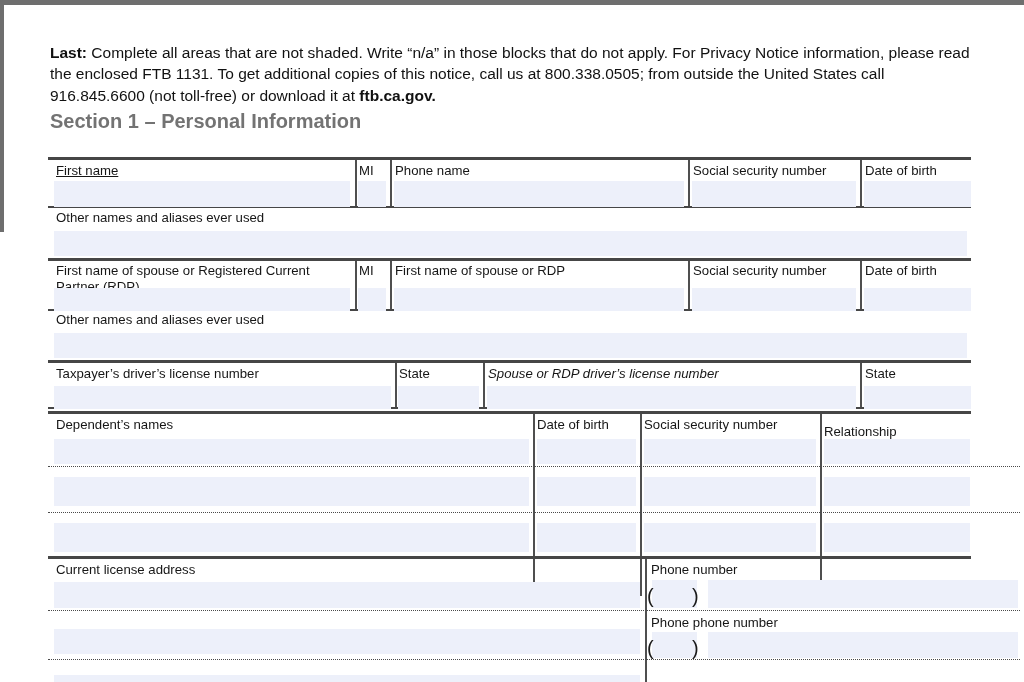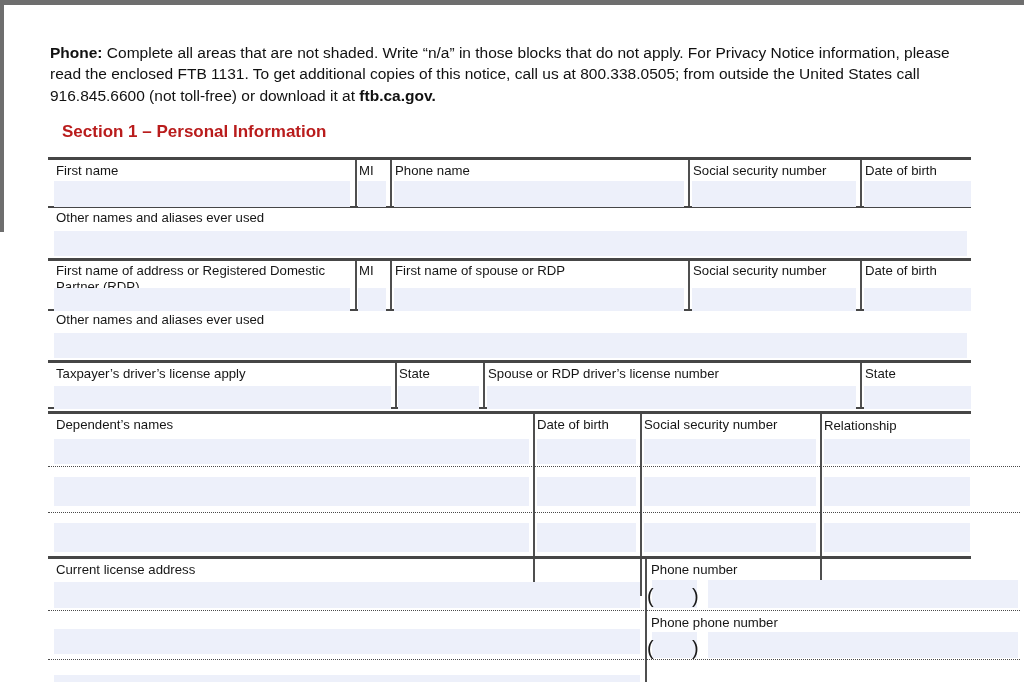--- a/index.html
+++ b/index.html
@@ -3,48 +3,48 @@
 <meta charset="utf-8">
 <style>
   html,body{margin:0;padding:0;}
   body{font-family:"Liberation Sans","DejaVu Sans",sans-serif;background:#ffffff;}
   #page{position:relative;width:1024px;height:682px;background:#ffffff;overflow:hidden;color:var(--text,#161616);}
   .abs{position:absolute;}
   .top-edge{left:0;top:0;width:1024px;height:5px;background:var(--edge,#6e6e6e);}
   .left-edge{left:0;top:0;width:4px;height:232px;background:var(--edge,#6e6e6e);}
   .note{left:50px;top:26px;width:932px;font-size:15.5px;line-height:21.5px;color:#111;}
   .note b{font-weight:bold;}
-  .section-title{left:50px;top:110px;font-size:17px;font-weight:bold;color:#b91c1c;margin:12px;}
+  .section-title{left:50px;top:110px;font-size:20px;font-weight:bold;color:#737373;margin:0;}
   .row{position:absolute;left:48px;width:923px;box-sizing:border-box;}
   .bt{border-top:3px solid var(--border,#464646);}
   .bb{border-bottom:2px solid var(--border,#464646);}
   .vline{position:absolute;top:0;bottom:0;width:2px;background:var(--border2,#4f4f4f);}
   .lbl{position:absolute;font-size:13.2px;line-height:15.5px;color:#161616;}
   .inp{position:absolute;background:var(--shade,#edf0fa);}
   .dotted{position:absolute;left:0;width:972px;height:0;border-top:1.5px dotted #4a4a4a;}
   .paren{position:absolute;font-size:20px;line-height:26px;color:#1a1a1a;}
 </style>
 </head>
 <body>
 
 <div id="page">
 
   <div class="abs top-edge"></div>
   <div class="abs left-edge"></div>
 
-  <p class="abs note"><b>Phone:</b><span> Complete all areas that are not shaded. Write “n/a” in those blocks that do not apply. For Privacy Notice information, please read the enclosed FTB 1131. To get additional copies of this notice, call us at 800.338.0505; from outside the United States call 916.845.6600 (not toll-free) or download it at </span><b>ftb.ca.gov.</b></p>
+  <p class="abs note"><b>Last:</b><span> Complete all areas that are not shaded. Write “n/a” in those blocks that do not apply. For Privacy Notice information, please read the enclosed FTB 1131. To get additional copies of this notice, call us at 800.338.0505; from outside the United States call 916.845.6600 (not toll-free) or download it at </span><b>ftb.ca.gov.</b></p>
 
   <h2 class="abs section-title">Section 1 – Personal Information</h2>
 
   <div class="row bt bb" style="top:157px;height:51px;">
     <div class="vline" style="left:307px;"></div>
     <div class="vline" style="left:342px;"></div>
     <div class="vline" style="left:640px;"></div>
     <div class="vline" style="left:812px;"></div>
-    <div class="lbl" style="left:8px;top:3px;">First name</div>
+    <div class="lbl" style="left:8px;top:3px;text-decoration:underline;">First name</div>
     <div class="lbl" style="left:311px;top:3px;">MI</div>
     <div class="lbl" style="left:347px;top:3px;">Phone name</div>
     <div class="lbl" style="left:645px;top:3px;">Social security number</div>
     <div class="lbl" style="left:817px;top:3px;">Date of birth</div>
     <div class="inp" style="left:6px;top:21px;width:296px;height:26px;"></div>
     <div class="inp" style="left:310px;top:21px;width:28px;height:26px;"></div>
     <div class="inp" style="left:346px;top:21px;width:290px;height:26px;"></div>
     <div class="inp" style="left:644px;top:21px;width:164px;height:26px;"></div>
     <div class="inp" style="left:816px;top:21px;width:107px;height:26px;"></div>
   </div>
@@ -52,59 +52,59 @@
   <div class="row" style="top:208px;height:50px;">
     <div class="lbl" style="left:8px;top:2px;">Other names and aliases ever used</div>
     <div class="inp" style="left:6px;top:23px;width:913px;height:25px;"></div>
   </div>
 
   <div class="row bt bb" style="top:258px;height:53px;">
     <div class="vline" style="left:307px;"></div>
     <div class="vline" style="left:342px;"></div>
     <div class="vline" style="left:640px;"></div>
     <div class="vline" style="left:812px;"></div>
-    <div class="lbl" style="left:8px;top:2px;width:292px;">First name of address or Registered Domestic Partner (RDP)</div>
+    <div class="lbl" style="left:8px;top:2px;width:292px;">First name of spouse or Registered Current Partner (RDP)</div>
     <div class="lbl" style="left:311px;top:2px;">MI</div>
     <div class="lbl" style="left:347px;top:2px;">First name of spouse or RDP</div>
     <div class="lbl" style="left:645px;top:2px;">Social security number</div>
     <div class="lbl" style="left:817px;top:2px;">Date of birth</div>
     <div class="inp" style="left:6px;top:27px;width:296px;height:23px;"></div>
     <div class="inp" style="left:310px;top:27px;width:28px;height:23px;"></div>
     <div class="inp" style="left:346px;top:27px;width:290px;height:23px;"></div>
     <div class="inp" style="left:644px;top:27px;width:164px;height:23px;"></div>
     <div class="inp" style="left:816px;top:27px;width:107px;height:23px;"></div>
   </div>
 
   <div class="row" style="top:311px;height:49px;">
     <div class="lbl" style="left:8px;top:1px;">Other names and aliases ever used</div>
     <div class="inp" style="left:6px;top:22px;width:913px;height:25px;"></div>
   </div>
 
   <div class="row bt bb" style="top:360px;height:49px;">
     <div class="vline" style="left:347px;"></div>
     <div class="vline" style="left:435px;"></div>
     <div class="vline" style="left:812px;"></div>
-    <div class="lbl" style="left:8px;top:3px;">Taxpayer’s driver’s license apply</div>
+    <div class="lbl" style="left:8px;top:3px;">Taxpayer’s driver’s license number</div>
     <div class="lbl" style="left:351px;top:3px;">State</div>
-    <div class="lbl" style="left:440px;top:3px;">Spouse or RDP driver’s license number</div>
+    <div class="lbl" style="left:440px;top:3px;font-style:italic;">Spouse or RDP driver’s license number</div>
     <div class="lbl" style="left:817px;top:3px;">State</div>
     <div class="inp" style="left:6px;top:23px;width:337px;height:23px;"></div>
     <div class="inp" style="left:350px;top:23px;width:81px;height:23px;"></div>
     <div class="inp" style="left:439px;top:23px;width:369px;height:23px;"></div>
     <div class="inp" style="left:816px;top:23px;width:107px;height:23px;"></div>
   </div>
 
   <div class="row bt" style="top:411px;height:185px;">
     <div class="vline" style="left:485px;"></div>
     <div class="vline" style="left:592px;"></div>
     <div class="vline" style="left:772px;"></div>
     <div class="lbl" style="left:8px;top:3px;">Dependent’s names</div>
     <div class="lbl" style="left:489px;top:3px;">Date of birth</div>
     <div class="lbl" style="left:596px;top:3px;">Social security number</div>
-    <div class="lbl" style="left:776px;top:4px;text-align:center;">Relationship</div>
+    <div class="lbl" style="left:776px;top:10px;text-align:center;">Relationship</div>
 
     <div class="inp" style="left:6px;top:25px;width:475px;height:25px;"></div>
     <div class="inp" style="left:489px;top:25px;width:99px;height:25px;"></div>
     <div class="inp" style="left:596px;top:25px;width:172px;height:25px;"></div>
     <div class="inp" style="left:776px;top:25px;width:146px;height:25px;"></div>
     <div class="dotted" style="top:52px;"></div>
 
     <div class="inp" style="left:6px;top:63px;width:475px;height:29px;"></div>
     <div class="inp" style="left:489px;top:63px;width:99px;height:29px;"></div>
     <div class="inp" style="left:596px;top:63px;width:172px;height:29px;"></div>

